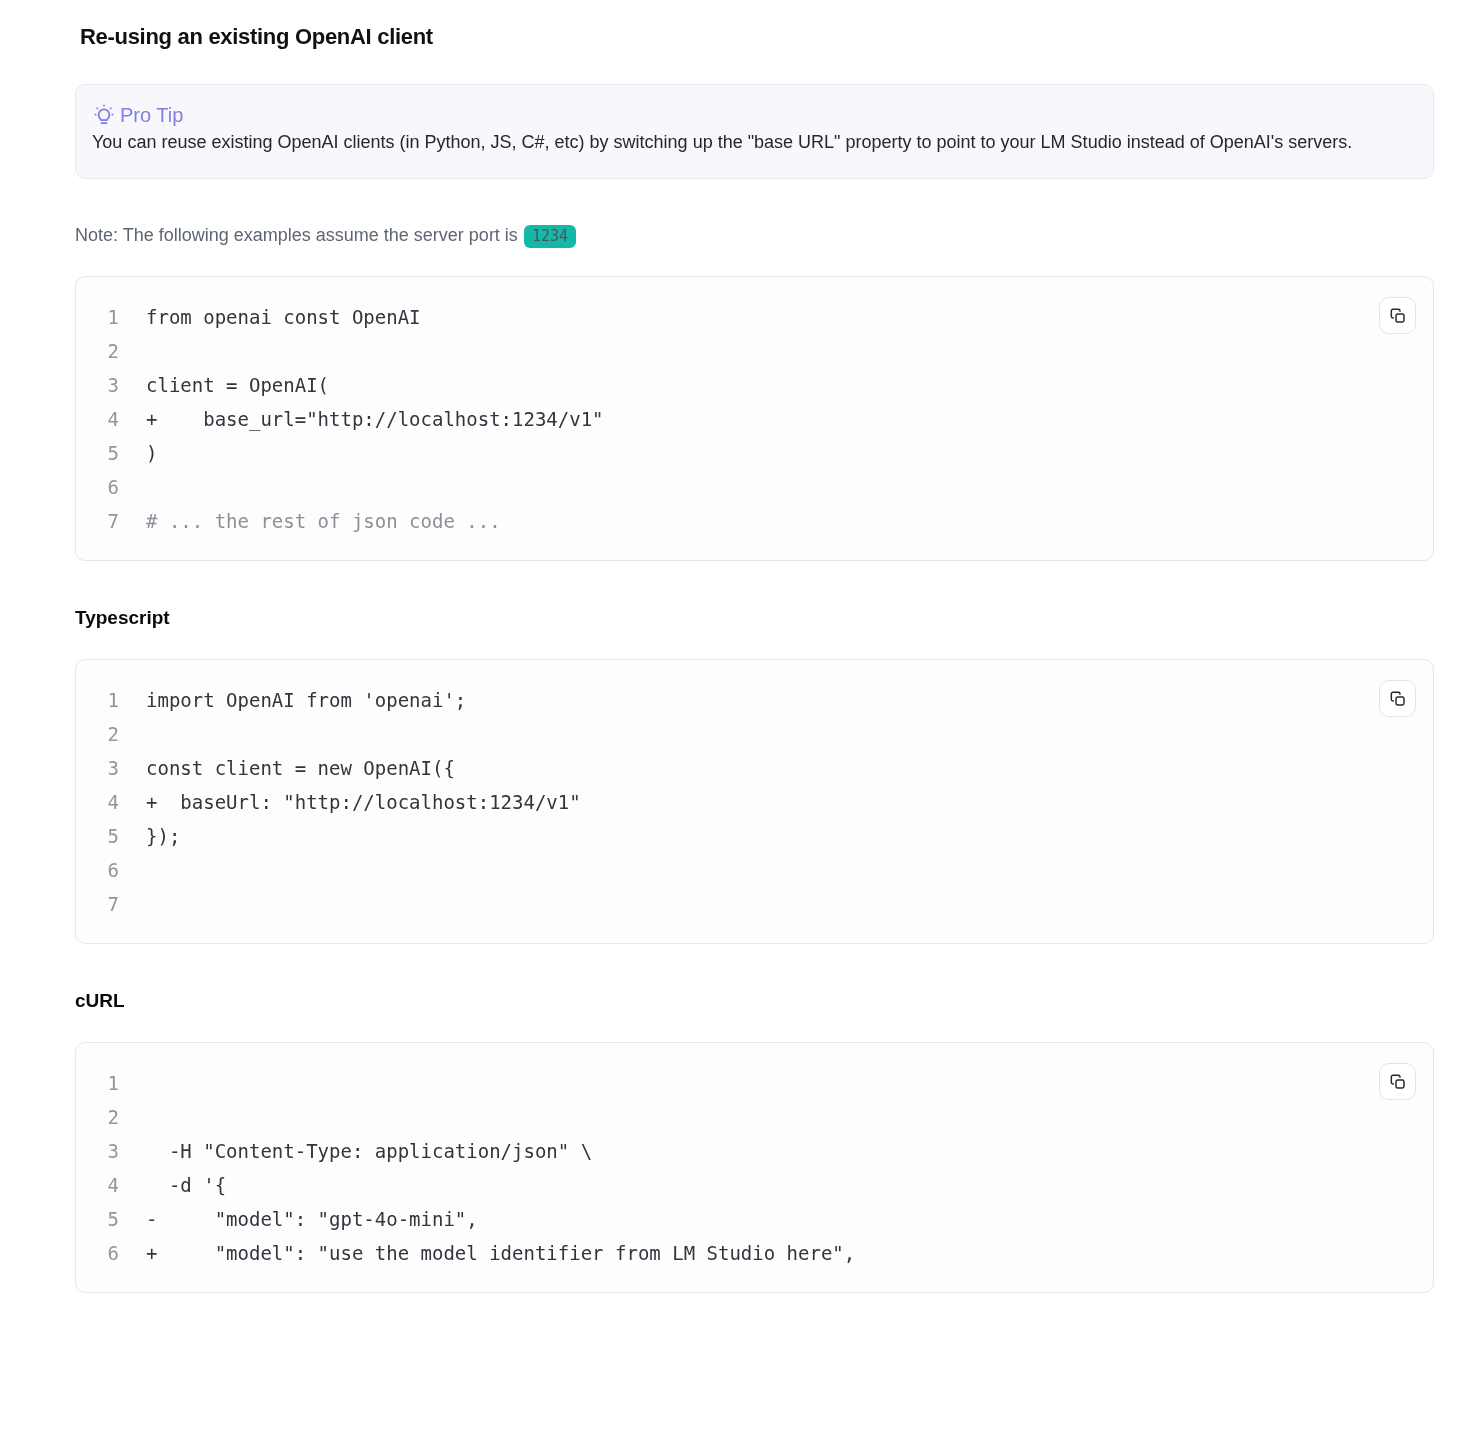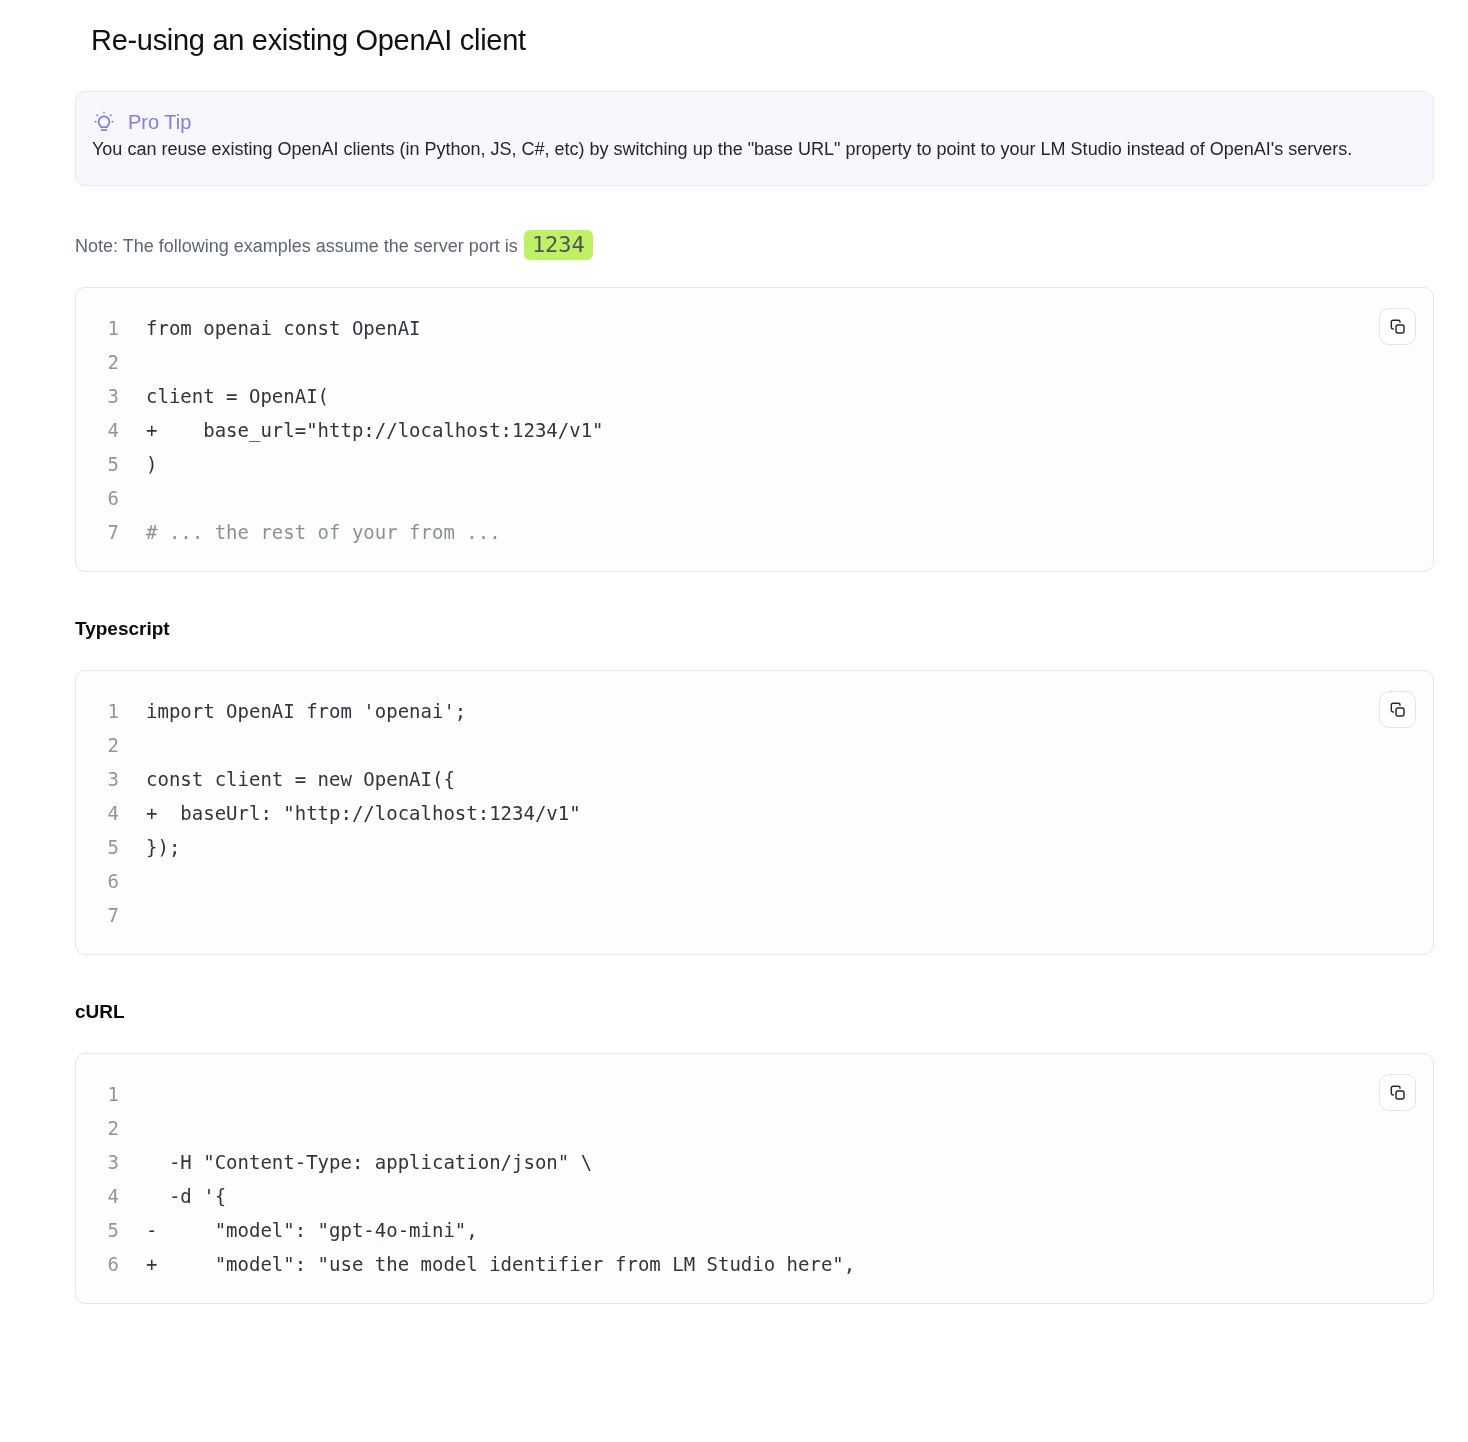--- a/index.html
+++ b/index.html
@@ -14,39 +14,39 @@
     width: 1468px;
     height: 1442px;
     overflow: hidden;
   }
   .container {
     width: 1359px;
     margin-left: 75px;
   }
 
   h1.page-title {
-    margin: 24px 0 0 16px;
-    font-size: 29px;
-    font-weight: 400;
+    margin: 24px 0 0 5px;
+    font-size: 22px;
+    font-weight: 700;
     letter-spacing: -0.3px;
     color: #111113;
   }
 
   
   .tip {
     margin-top: 34px;
     background: #f7f7fc;
     border: 1px solid #e9e9f4;
     border-radius: 10px;
     padding: 18px 16px 20px 16px;
   }
   .tip-head {
     display: flex;
     align-items: center;
-    gap: 12px;
+    gap: 4px;
   }
   .tip-label {
     font-size: 20px;
     font-weight: 500;
     color: #7f7fe6;
   }
   .tip-body {
     font-size: 18px;
     line-height: 31px;
     color: #26262b;
@@ -67,25 +67,25 @@
     border-radius: 8px;
     color: #1c1c1f;
   }
   .chip-lg {
     font-size: 20px;
     font-weight: 400;
     padding: 3px 10px 4px 10px;
     margin: 0 6px;
   }
   .chip-sm {
-    font-size: 22px;
+    font-size: 15px;
     padding: 2px 8px 3px 8px;
     margin-left: 6px;
     color: #52525b;
-    background: #bef264;
+    background: #14b8a6;
     border-radius: 6px;
     text-align: center;
   }
   .note {
     margin-top: 46px;
     font-size: 18px;
     color: #5d6673;
   }
 
   
@@ -180,21 +180,21 @@
               <path d="M5 15H4.5A2.5 2.5 0 0 1 2 12.5V4.5A2.5 2.5 0 0 1 4.5 2h8A2.5 2.5 0 0 1 15 4.5V5"></path>
             </svg>
           </span>
         </button>
         <div class="code-line"><span class="ln">1</span><span class="code-text">from openai const OpenAI</span></div>
         <div class="code-line"><span class="ln">2</span><span class="code-text"></span></div>
         <div class="code-line"><span class="ln">3</span><span class="code-text">client = OpenAI(</span></div>
         <div class="code-line"><span class="ln">4</span><span class="code-text">+    base_url="http://localhost:1234/v1"</span></div>
         <div class="code-line"><span class="ln">5</span><span class="code-text">)</span></div>
         <div class="code-line"><span class="ln">6</span><span class="code-text"></span></div>
-        <div class="code-line comment"><span class="ln">7</span><span class="code-text"># ... the rest of your from ...</span></div>
+        <div class="code-line comment"><span class="ln">7</span><span class="code-text"># ... the rest of json code ...</span></div>
       </div>
       <div class="lang-heading">Typescript</div>
       <div class="codeblock">
         <button class="copy-btn">
           <span style="display:inline-flex;">
             <svg width="16" height="16" viewBox="0 0 24 24" fill="none" stroke="#27272a" stroke-width="2.2" stroke-linecap="round" stroke-linejoin="round">
               <rect x="9" y="9" width="12" height="12" rx="2.5"></rect>
               <path d="M5 15H4.5A2.5 2.5 0 0 1 2 12.5V4.5A2.5 2.5 0 0 1 4.5 2h8A2.5 2.5 0 0 1 15 4.5V5"></path>
             </svg>
           </span>

